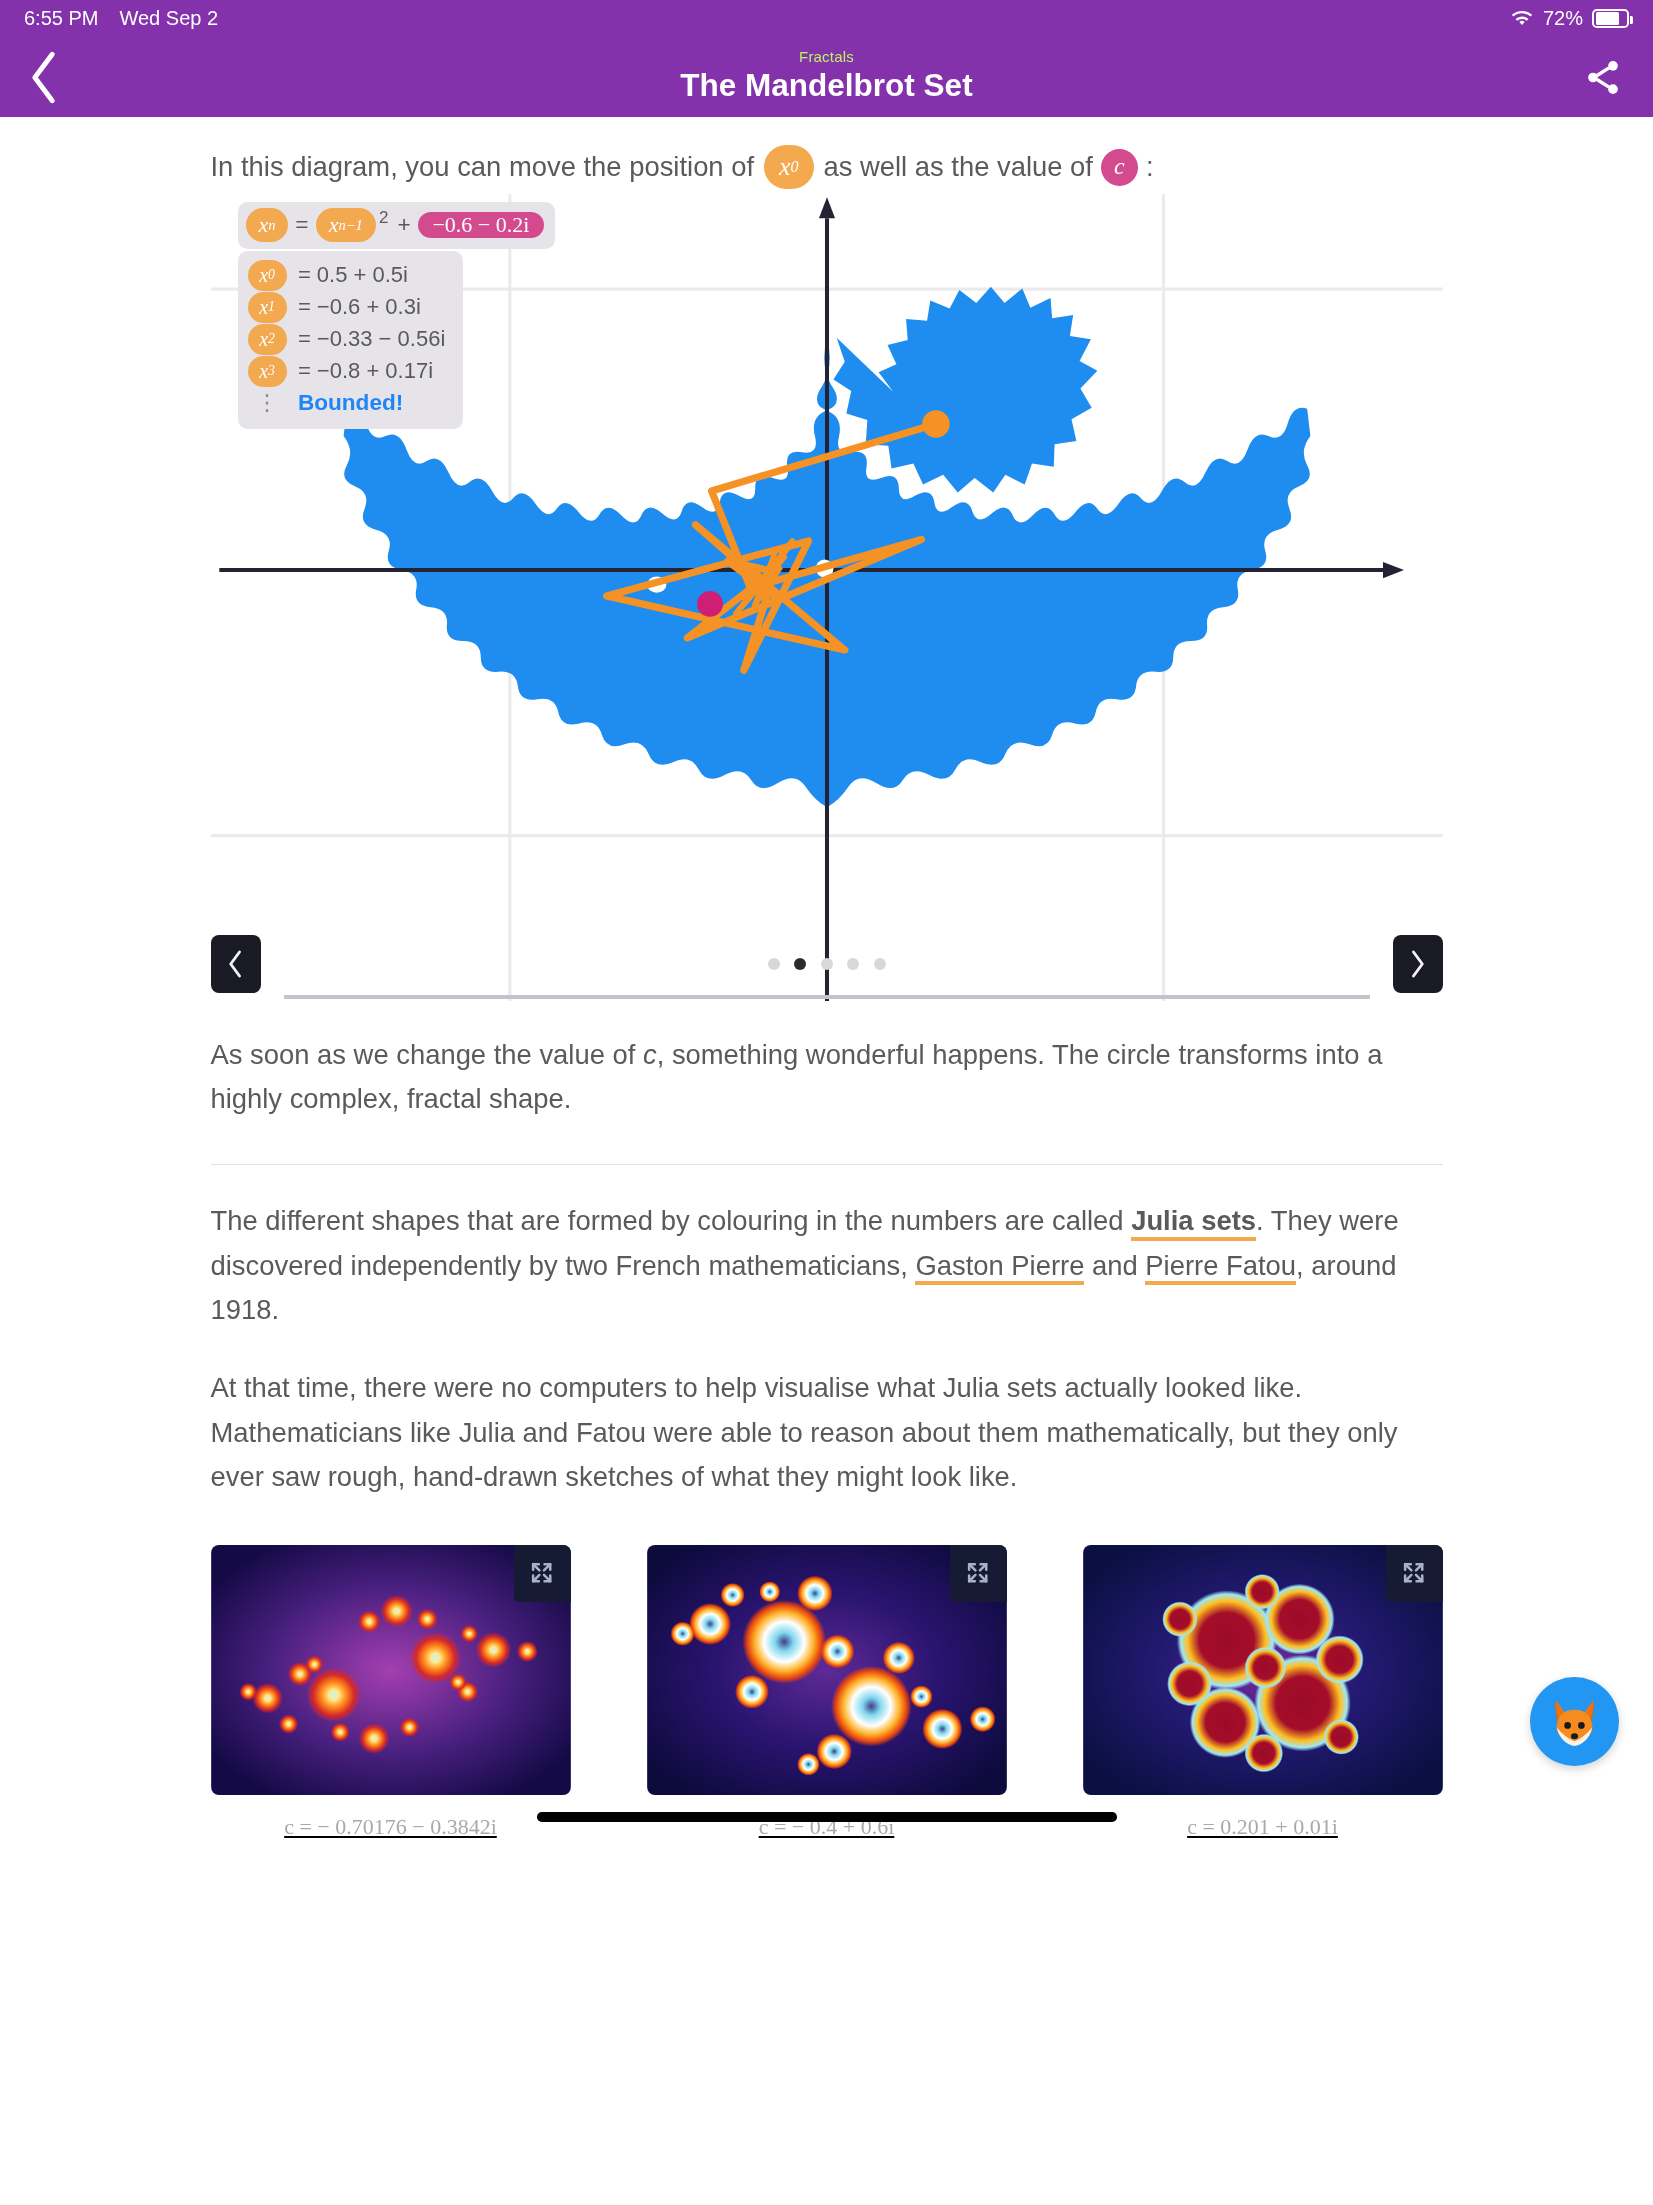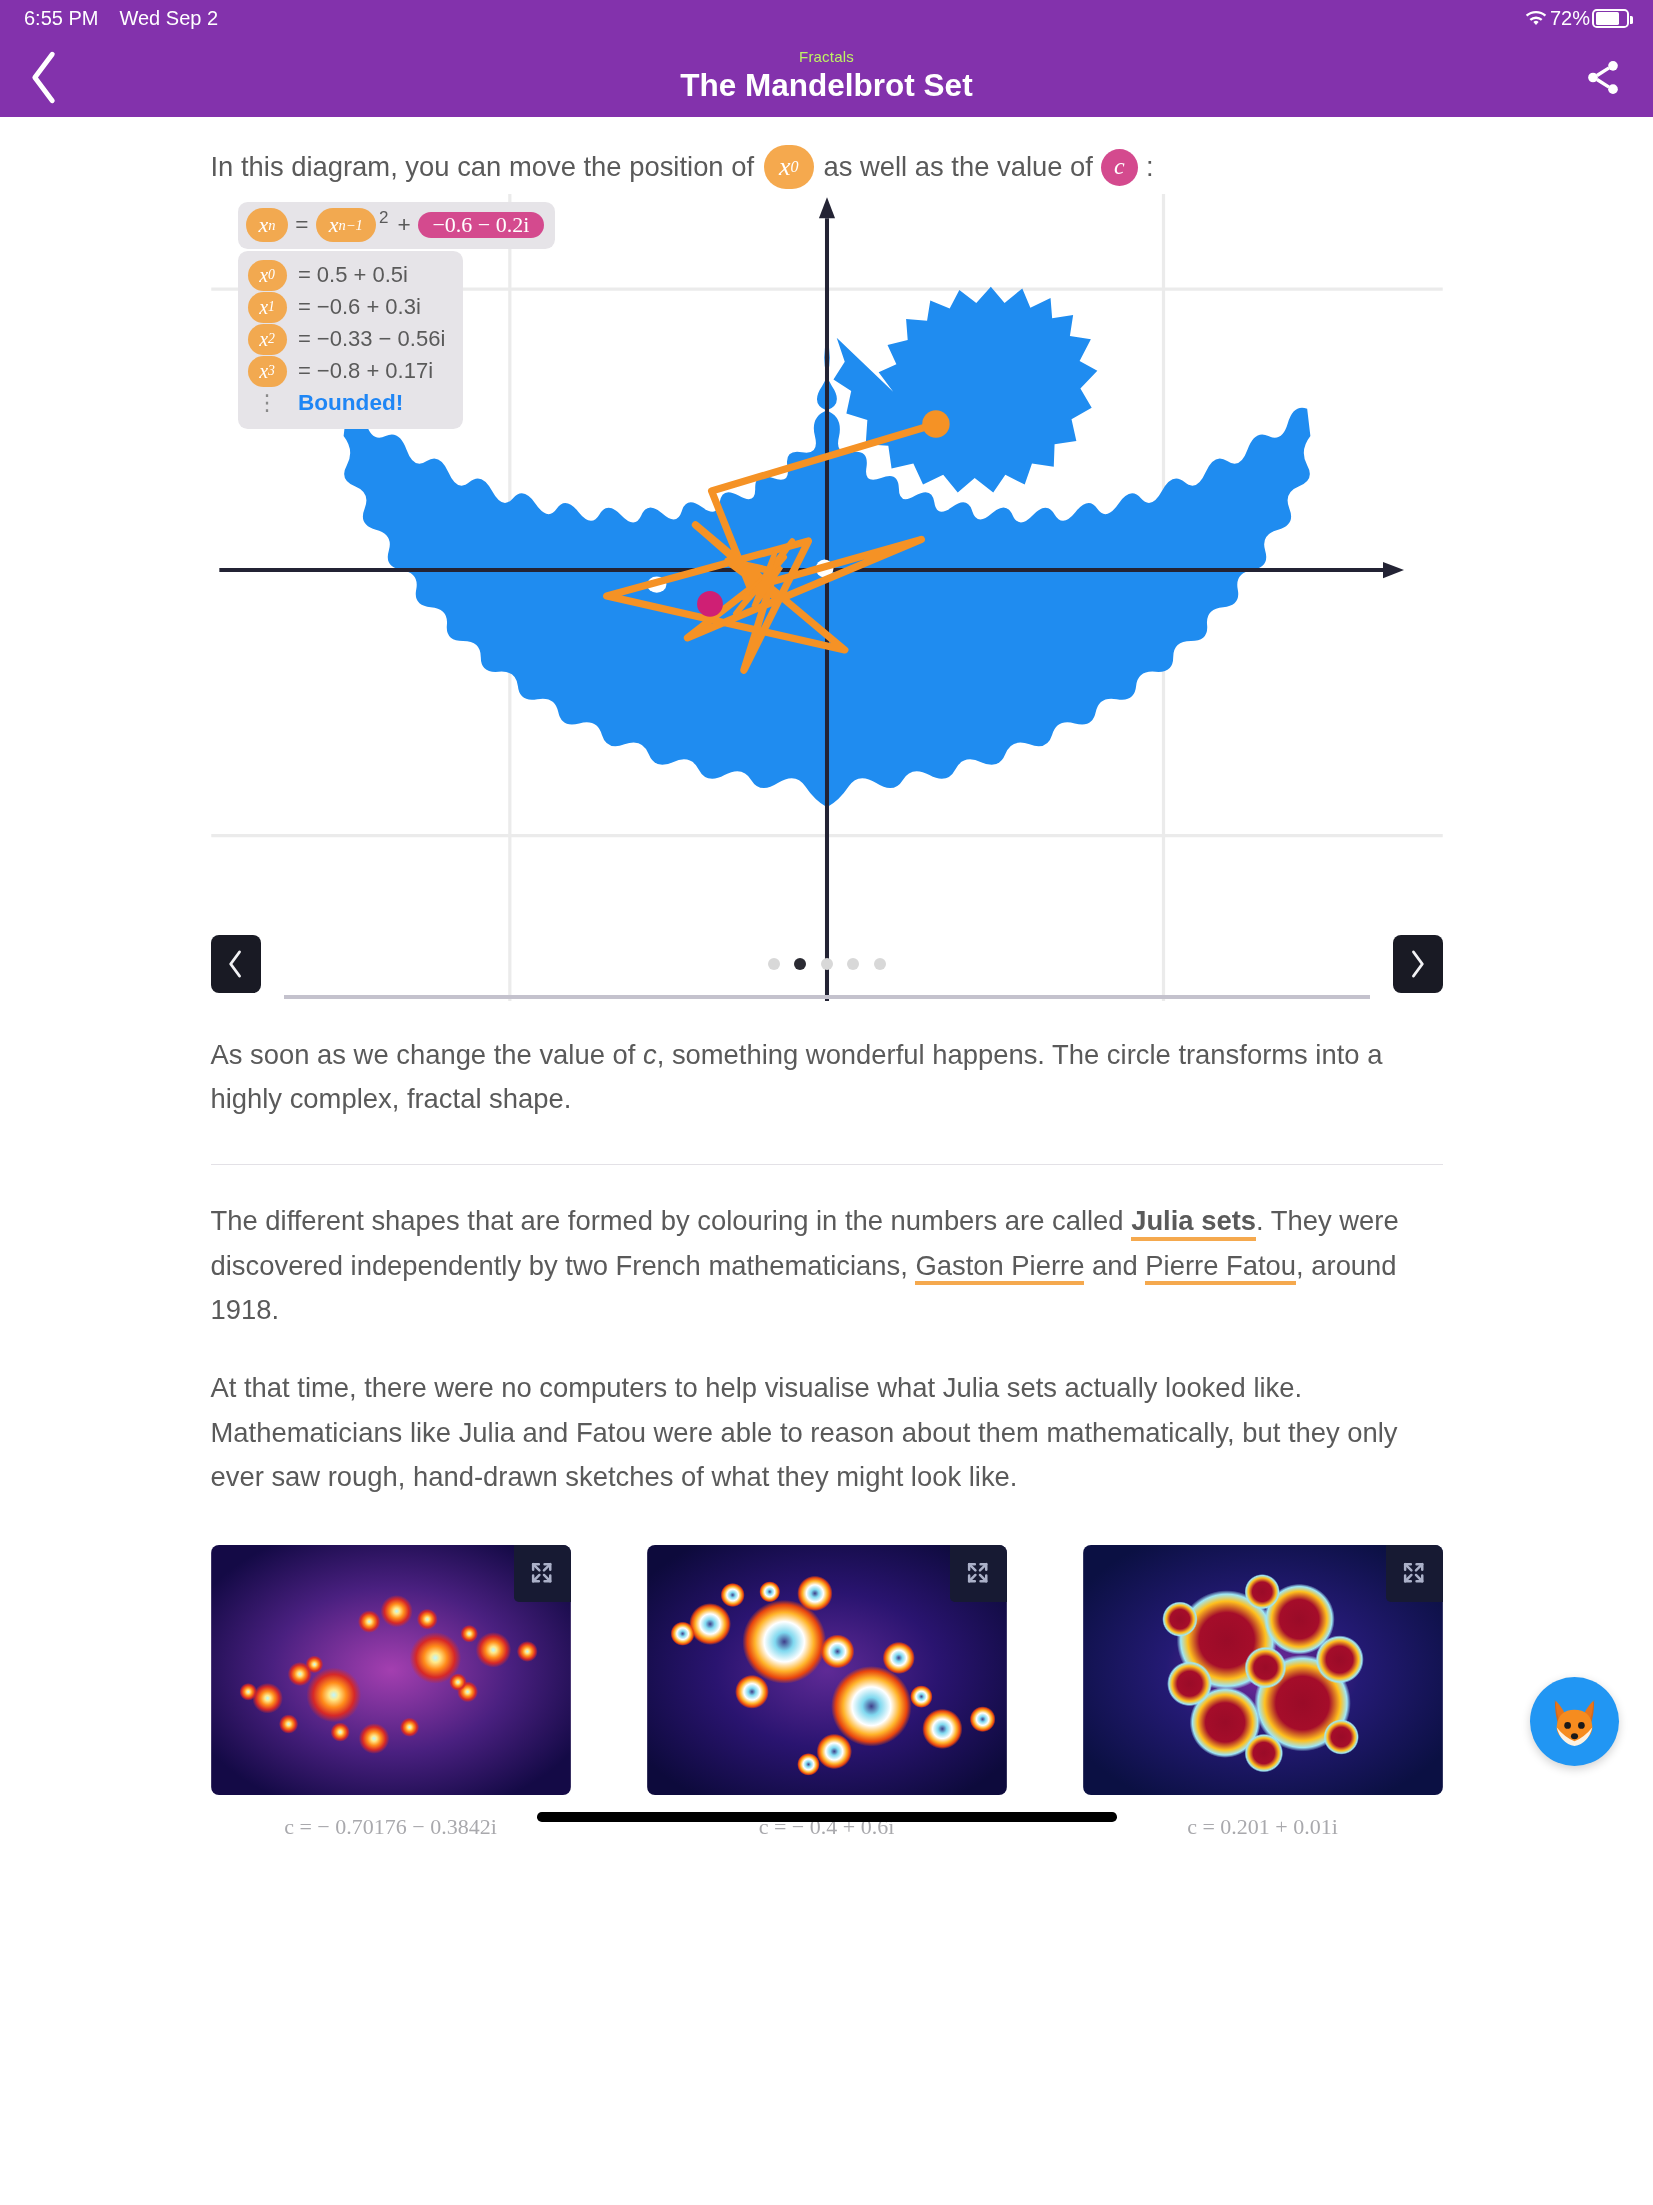--- a/index.html
+++ b/index.html
@@ -10,21 +10,21 @@
     overflow: hidden;
   }
   
   .statusbar {
     height: 37px; background: #8332ac;
     display: flex; align-items: center;
     padding: 0 24px; color: #ffffff; font-size: 20px;
   }
   .sb-time { font-weight: 400; }
   .sb-date { margin-left: 21px; font-weight: 400; }
-  .sb-right { margin-left: auto; display: flex; align-items: center; gap: 2px; }
+  .sb-right { margin-left: auto; display: flex; align-items: center; gap: 9px; }
   .wifi-ico { width: 24px; height: 19.4px; display:block; }
   .sb-batt-pct { font-size: 20px; }
   .batt {
     width: 37px; height: 19.4px; border: 2.4px solid #ffffff;
     border-radius: 4.8px; position: relative;
   }
   .batt::after {
     content: ""; position: absolute; right: -5.7px; top: 5.7px;
     width: 3.2px; height: 8px; background: #ffffff; border-radius: 0 1.6px 1.6px 0;
   }
@@ -120,21 +120,21 @@
   .car-rule { position: absolute; left: 73px; right: 73px; bottom: 0; height: 4px; background: #c4c2cd; }
   
   .para {
     font-size: 27.4px; color: #5a5a5a; line-height: 1.62; margin-top: 34px;
   }
   .hr { height: 1.6px; background: #e3e1e6; margin: 42px 0 0 0; }
   .bold-link { color: #5a5a5a; font-weight: 700; border-bottom: 4.8px solid #f5a94e; padding-bottom: 0.8px; }
   .u-link { color: #5a5a5a; border-bottom: 4.8px solid #f5a94e; padding-bottom: 0.8px; }
   .ital { font-style: italic; }
   
-  .gallery { display: flex; gap: 76px; margin-top: 45px; }
+  .gallery { display: flex; gap: 76px; margin-top: 45px; text-decoration: underline; }
   .g-item { width: 360px; }
   .g-img {
     position: relative; width: 360px; height: 250px;
     border-radius: 8px; overflow: hidden; cursor: pointer;
   }
   .g-expand {
     position: absolute; right: 0; top: 0; width: 57px; height: 57px;
     background: #171a33; display: flex; align-items: center; justify-content: center;
     border-bottom-left-radius: 4.8px; cursor: pointer;
   }

